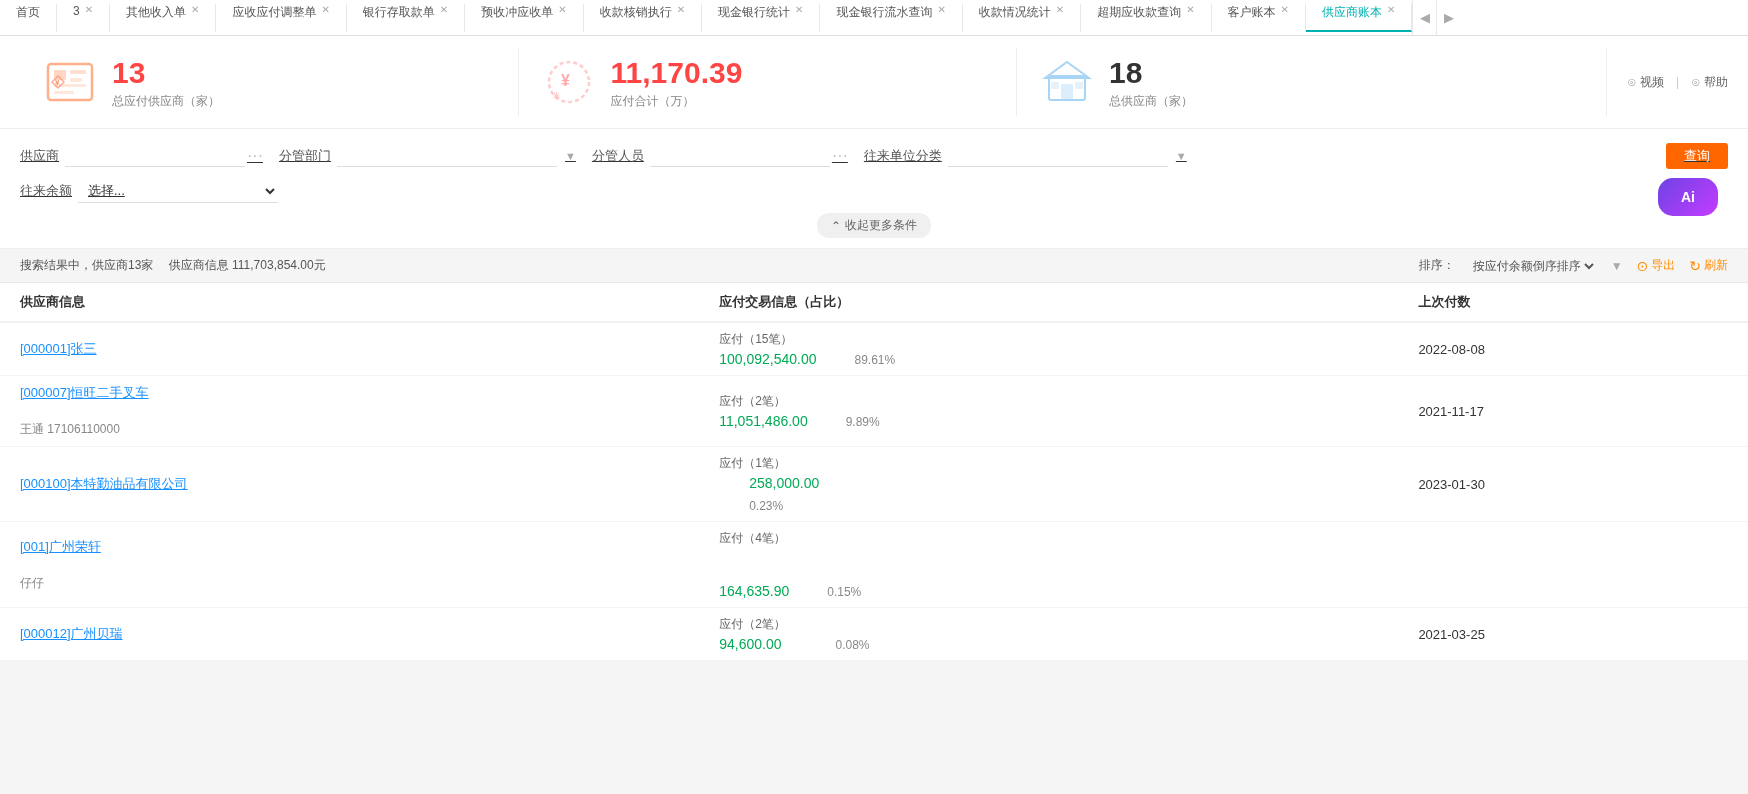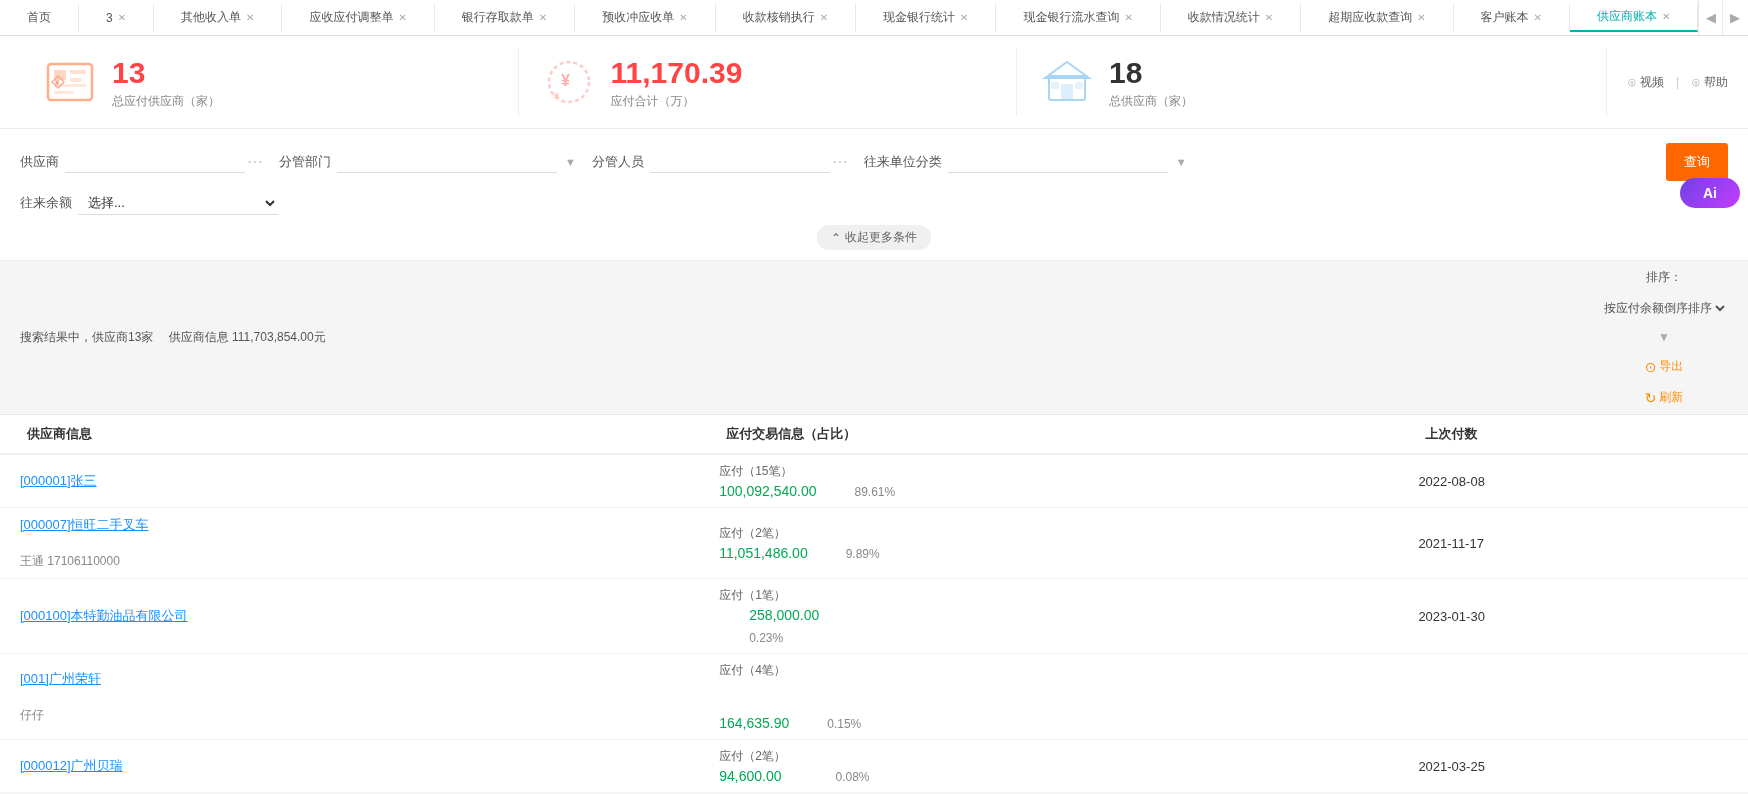--- a/index.html
+++ b/index.html
@@ -4,21 +4,21 @@
   <style>
     * { box-sizing: border-box; margin: 0; padding: 0; }
     body { font-family: "Microsoft YaHei", "SimHei", Arial, sans-serif; font-size: 13px; background: #f5f5f5; color: #333; }
 
     
     .top-nav {
       display: flex; align-items: center; background: #fff;
       border-bottom: 1px solid #e0e0e0; height: 36px; overflow: hidden;
     }
     .nav-tab {
-      display: flex; align-items: center; padding: 0 27px; height: 28px;
+      display: flex; padding: 0 16px; height: 28px;
       border-right: 1px solid #e8e8e8; white-space: nowrap; cursor: pointer;
       font-size: 12px; color: #555; flex-shrink: 0;
     }
     .nav-tab.active { color: #00b0b0; border-bottom: 2px solid #00b0b0; }
     .nav-tab .close-icon { margin-left: 5px; color: #aaa; font-size: 10px; }
     .nav-arrow { width: 24px; height: 36px; display: flex; align-items: center; justify-content: center; cursor: pointer; border-left: 1px solid #e8e8e8; color: #aaa; flex-shrink: 0; }
 
     
     .summary-bar {
       display: flex; background: #fff; border-bottom: 1px solid #eee;
@@ -38,77 +38,77 @@
       display: flex; align-items: center; gap: 12px; font-size: 12px; color: #666;
       padding-left: 20px; white-space: nowrap;
     }
     .top-right-links span { cursor: pointer; color: #666; }
     .top-right-links .sep { color: #ccc; }
 
     
     .filter-area {
       background: #fff; padding: 14px 20px 10px; border-bottom: 1px solid #eee;
     }
-    .filter-row { display: flex; align-items: center; gap: 16px; margin-bottom: 10px; }
+    .filter-row { display: flex; align-items: center; gap: 16px; margin-bottom: 10px; text-decoration: underline; }
     .filter-item { display: flex; align-items: center; gap: 6px; }
     .filter-label { color: #555; font-size: 13px; white-space: nowrap; }
     .filter-input {
       border: none; border-bottom: 1px solid #ddd; padding: 3px 6px;
       font-size: 13px; color: #333; width: 180px; outline: none;
       background: transparent;
     }
     .filter-input::placeholder { color: #bbb; }
     .filter-select {
       border: none; border-bottom: 1px solid #ddd; padding: 3px 6px;
       font-size: 13px; color: #333; width: 200px; outline: none;
       background: transparent; cursor: pointer;
     }
     .filter-dots { color: #bbb; font-size: 16px; cursor: pointer; margin-left: -4px; }
     .filter-dropdown-icon { color: #aaa; font-size: 11px; margin-left: 2px; cursor: pointer; }
     .search-btn {
-      background: #ff6600; color: #fff; border: none; padding: 10px 18px;
+      background: #ff6600; color: #fff; border: none; padding: 4px 18px;
       border-radius: 3px; cursor: pointer; font-size: 13px; margin-left: auto;
     }
     .collapse-btn {
       display: flex; align-items: center; justify-content: center;
       gap: 4px; color: #666; font-size: 12px; cursor: pointer;
       background: #f0f0f0; padding: 4px 14px; border-radius: 12px;
       margin: 0 auto; width: fit-content;
     }
 
     
     .result-bar {
       display: flex; align-items: center; justify-content: space-between;
       background: #f5f5f5; padding: 8px 20px; border-bottom: 1px solid #e8e8e8;
     }
     .result-info { font-size: 12px; color: #555; }
     .result-info span { margin-right: 12px; }
-    .result-actions { display: flex; align-items: center; gap: 14px; font-size: 12px; color: #555; flex-direction: column; }
+    .result-actions { display: flex; align-items: center; gap: 14px; font-size: 12px; color: #555; }
     .result-actions .sort-select { border: none; background: transparent; font-size: 12px; color: #555; cursor: pointer; outline: none; }
     .result-actions .action-btn { display: flex; align-items: center; gap: 3px; cursor: pointer; color: #ff8c00; }
 
     
     .data-table { background: #fff; width: 100%; border-collapse: collapse; }
     .data-table thead tr { border-bottom: 2px solid #f0f0f0; }
     .data-table th {
-      padding: 10px 27px; text-align: left; font-weight: 600;
+      padding: 10px 20px; text-align: left; font-weight: 600;
       font-size: 13px; color: #333; background: #fff;
     }
     .data-table tbody tr { border-bottom: 1px solid #f3f3f3; }
     .data-table tbody tr.highlighted { background: #fff5ee; }
     .data-table td { padding: 8px 20px; font-size: 13px; vertical-align: middle; }
     .supplier-link { color: #1890ff; text-decoration: underline; cursor: pointer; }
     .amount-green { color: #00aa55; font-size: 14px; font-weight: 500; }
     .amount-label { color: #666; font-size: 12px; margin-bottom: 3px; }
     .pct { color: #888; font-size: 12px; margin-left: 30px; }
     .sub-info { color: #888; font-size: 12px; margin-top: 19px; }
 
     .ai-btn {
-      position: fixed; right: 8px; top: 178px;
-      width: 60px; height: 30px;
+      position: fixed; right: 30px; top: 178px;
+      width: 60px; height: 38px;
       background: linear-gradient(135deg, #6e42e5, #c43cff);
       color: #fff; border: none; border-radius: 15px;
       font-size: 14px; font-weight: bold; cursor: pointer;
       display: flex; align-items: center; justify-content: center;
     }
   </style>
 </head>
 <body>
 
 <div class="top-nav">

